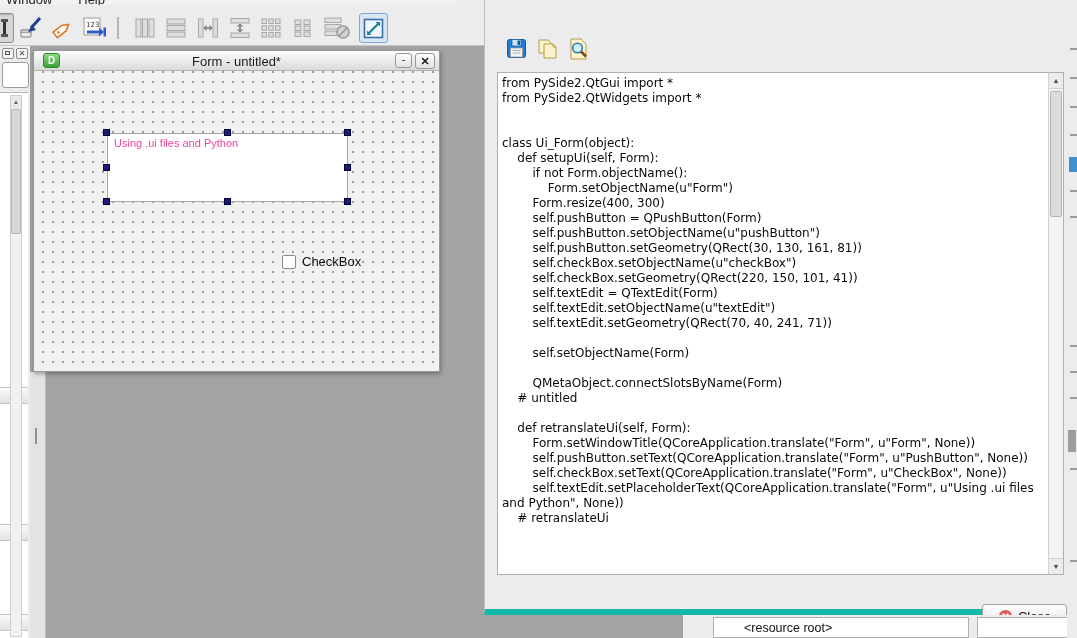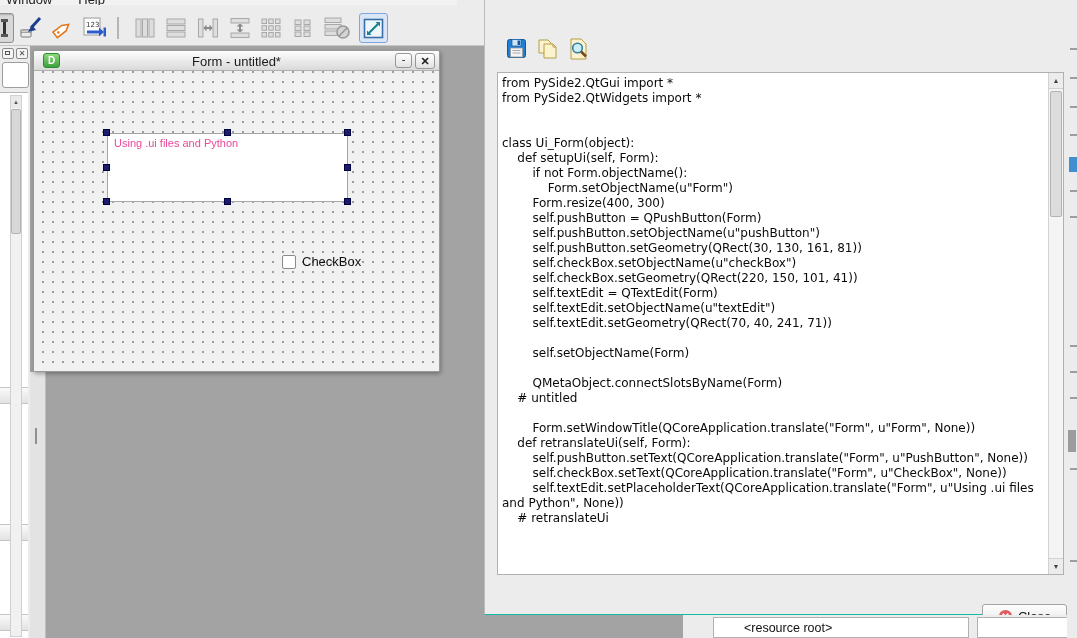--- a/index.html
+++ b/index.html
@@ -62,21 +62,21 @@
   .handle { position:absolute; width:7px; height:7px; background:#1c1c6e; border:1px solid #00003c; }
   .pushbutton { position:absolute; left:31px; top:152px; width:161px; height:81px;
     background:linear-gradient(#ffffff,#f4f4f4 70%,#e9e9e9); border:1px solid #b1b1b1; border-radius:3px;
     display:flex; align-items:center; justify-content:center; font-size:13px; color:#111; }
   .checkbox-row { position:absolute; left:222px; top:183px; display:flex; align-items:center;margin-left:26px; }
   .cb-indicator { width:14px; height:14px; background:#fff; border:1px solid #8a8a8a; border-radius:2px; }
   .cb-label { margin-left:6px; font-size:13px; color:#111; }
 
   
   .dialog { left:484px; top:0; width:583px; height:615px; background:#ececec;
-    border-left:1px solid #bcbcbc; border-bottom:1px solid #14b8a6; }
+    border-left:1px solid #bcbcbc; border-bottom:6px solid #14b8a6; }
   .dlg-tbtn { position:absolute; top:37px; width:24px; height:24px; }
   .code-panel { position:absolute; left:12px; top:72px; width:567px; height:503px; background:#fff; border:1px solid #b1b1b1; }
   .code-text { position:absolute; left:4px; top:3px; right:17px; bottom:2px; overflow:hidden;
     font-family:"DejaVu Sans", sans-serif; font-size:12px; line-height:15px; color:#0a0a0a; }
   .code-line { white-space:pre; min-height:15px; }
   .vscroll { position:absolute; right:0; top:0; width:15px; height:100%; background:#f4f4f4; border-left:1px solid #d2d2d2; }
   .scroll-btn { position:absolute; left:0; width:14px; height:16px; background:#ececec; text-align:center;
     font-size:7px; color:#444; line-height:16px; }
   .scroll-thumb { position:absolute; left:1px; top:18px; width:12px; height:126px; background:#dcdcdc;
     border:1px solid #b3b3b3; border-radius:2px; }
@@ -326,22 +326,22 @@
           <div class="code-line">        self.checkBox.setGeometry(QRect(220, 150, 101, 41))</div>
           <div class="code-line">        self.textEdit = QTextEdit(Form)</div>
           <div class="code-line">        self.textEdit.setObjectName(u"textEdit")</div>
           <div class="code-line">        self.textEdit.setGeometry(QRect(70, 40, 241, 71))</div>
           <div class="code-line"></div>
           <div class="code-line">        self.setObjectName(Form)</div>
           <div class="code-line"></div>
           <div class="code-line">        QMetaObject.connectSlotsByName(Form)</div>
           <div class="code-line">    # untitled</div>
           <div class="code-line"></div>
+          <div class="code-line">    def retranslateUi(self, Form):</div>
           <div class="code-line">        Form.setWindowTitle(QCoreApplication.translate("Form", u"Form", None))</div>
-          <div class="code-line">    def retranslateUi(self, Form):</div>
           <div class="code-line">        self.pushButton.setText(QCoreApplication.translate("Form", u"PushButton", None))</div>
           <div class="code-line">        self.checkBox.setText(QCoreApplication.translate("Form", u"CheckBox", None))</div>
           <div class="code-line">        self.textEdit.setPlaceholderText(QCoreApplication.translate("Form", u"Using .ui files</div>
           <div class="code-line">and Python", None))</div>
           <div class="code-line">    # retranslateUi</div>
         </div>
       <div class="vscroll">
         <div class="scroll-btn" style="top:0;border-bottom:1px solid #d2d2d2;">
           <span>▲</span>
         </div>

